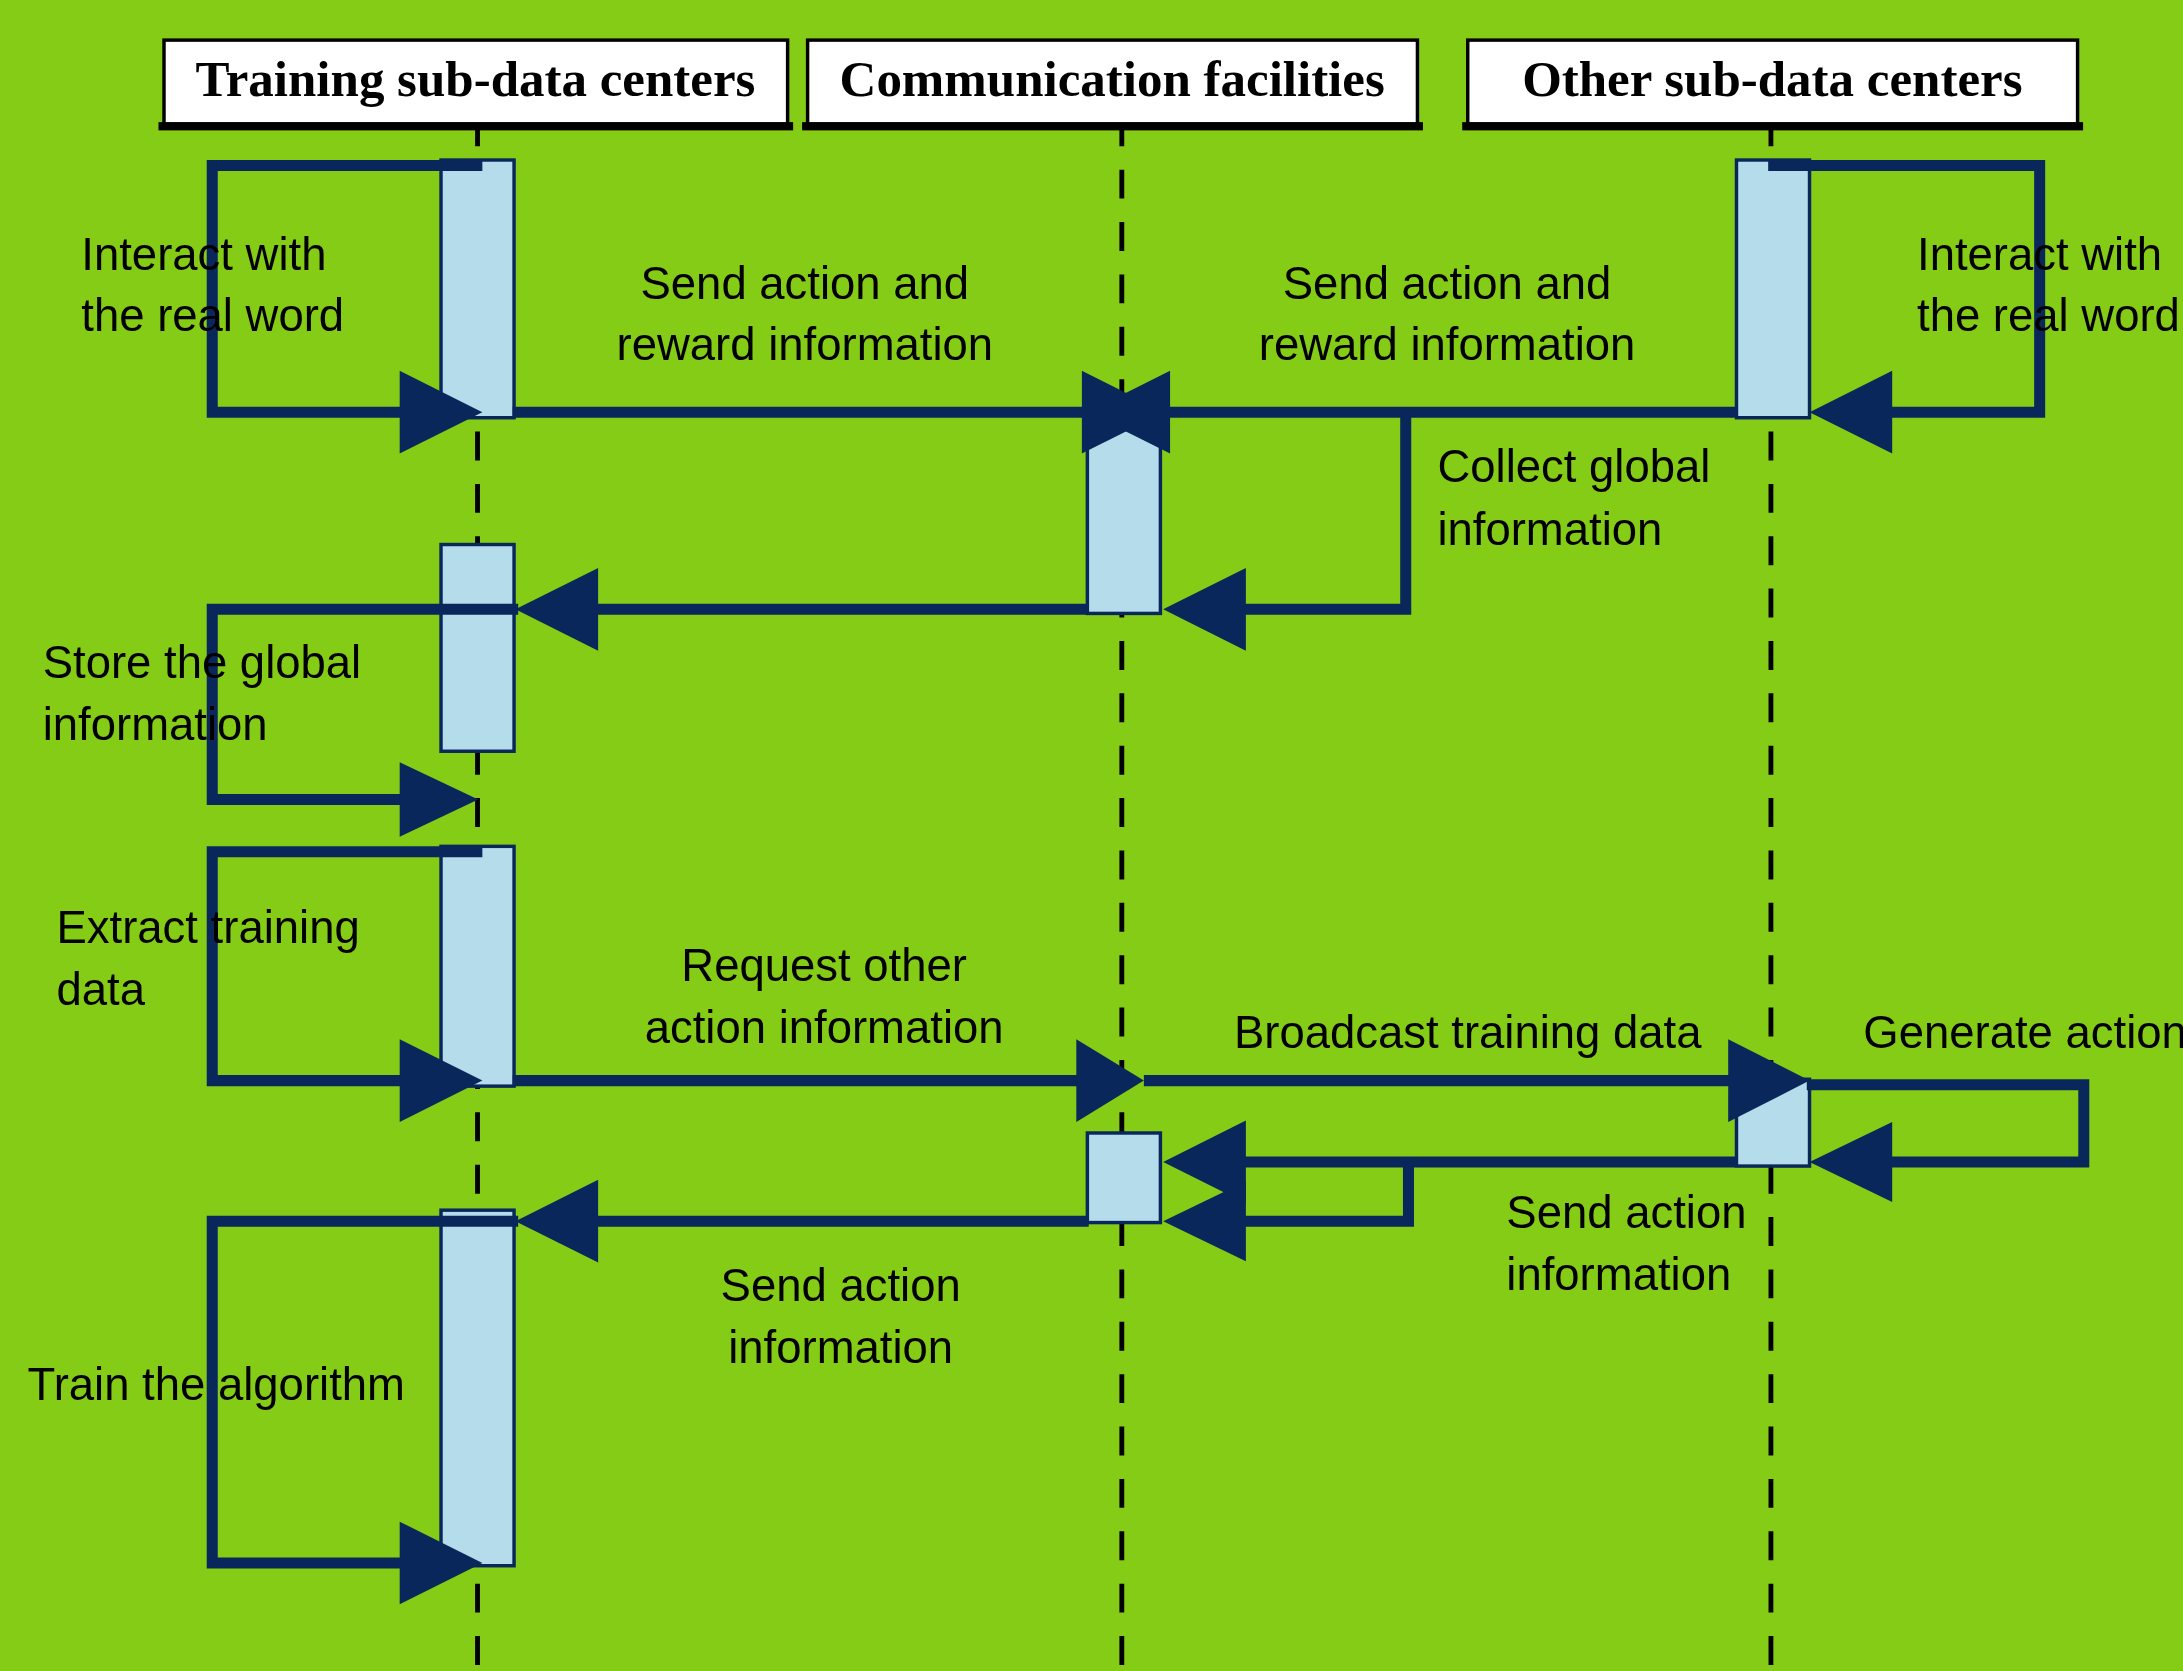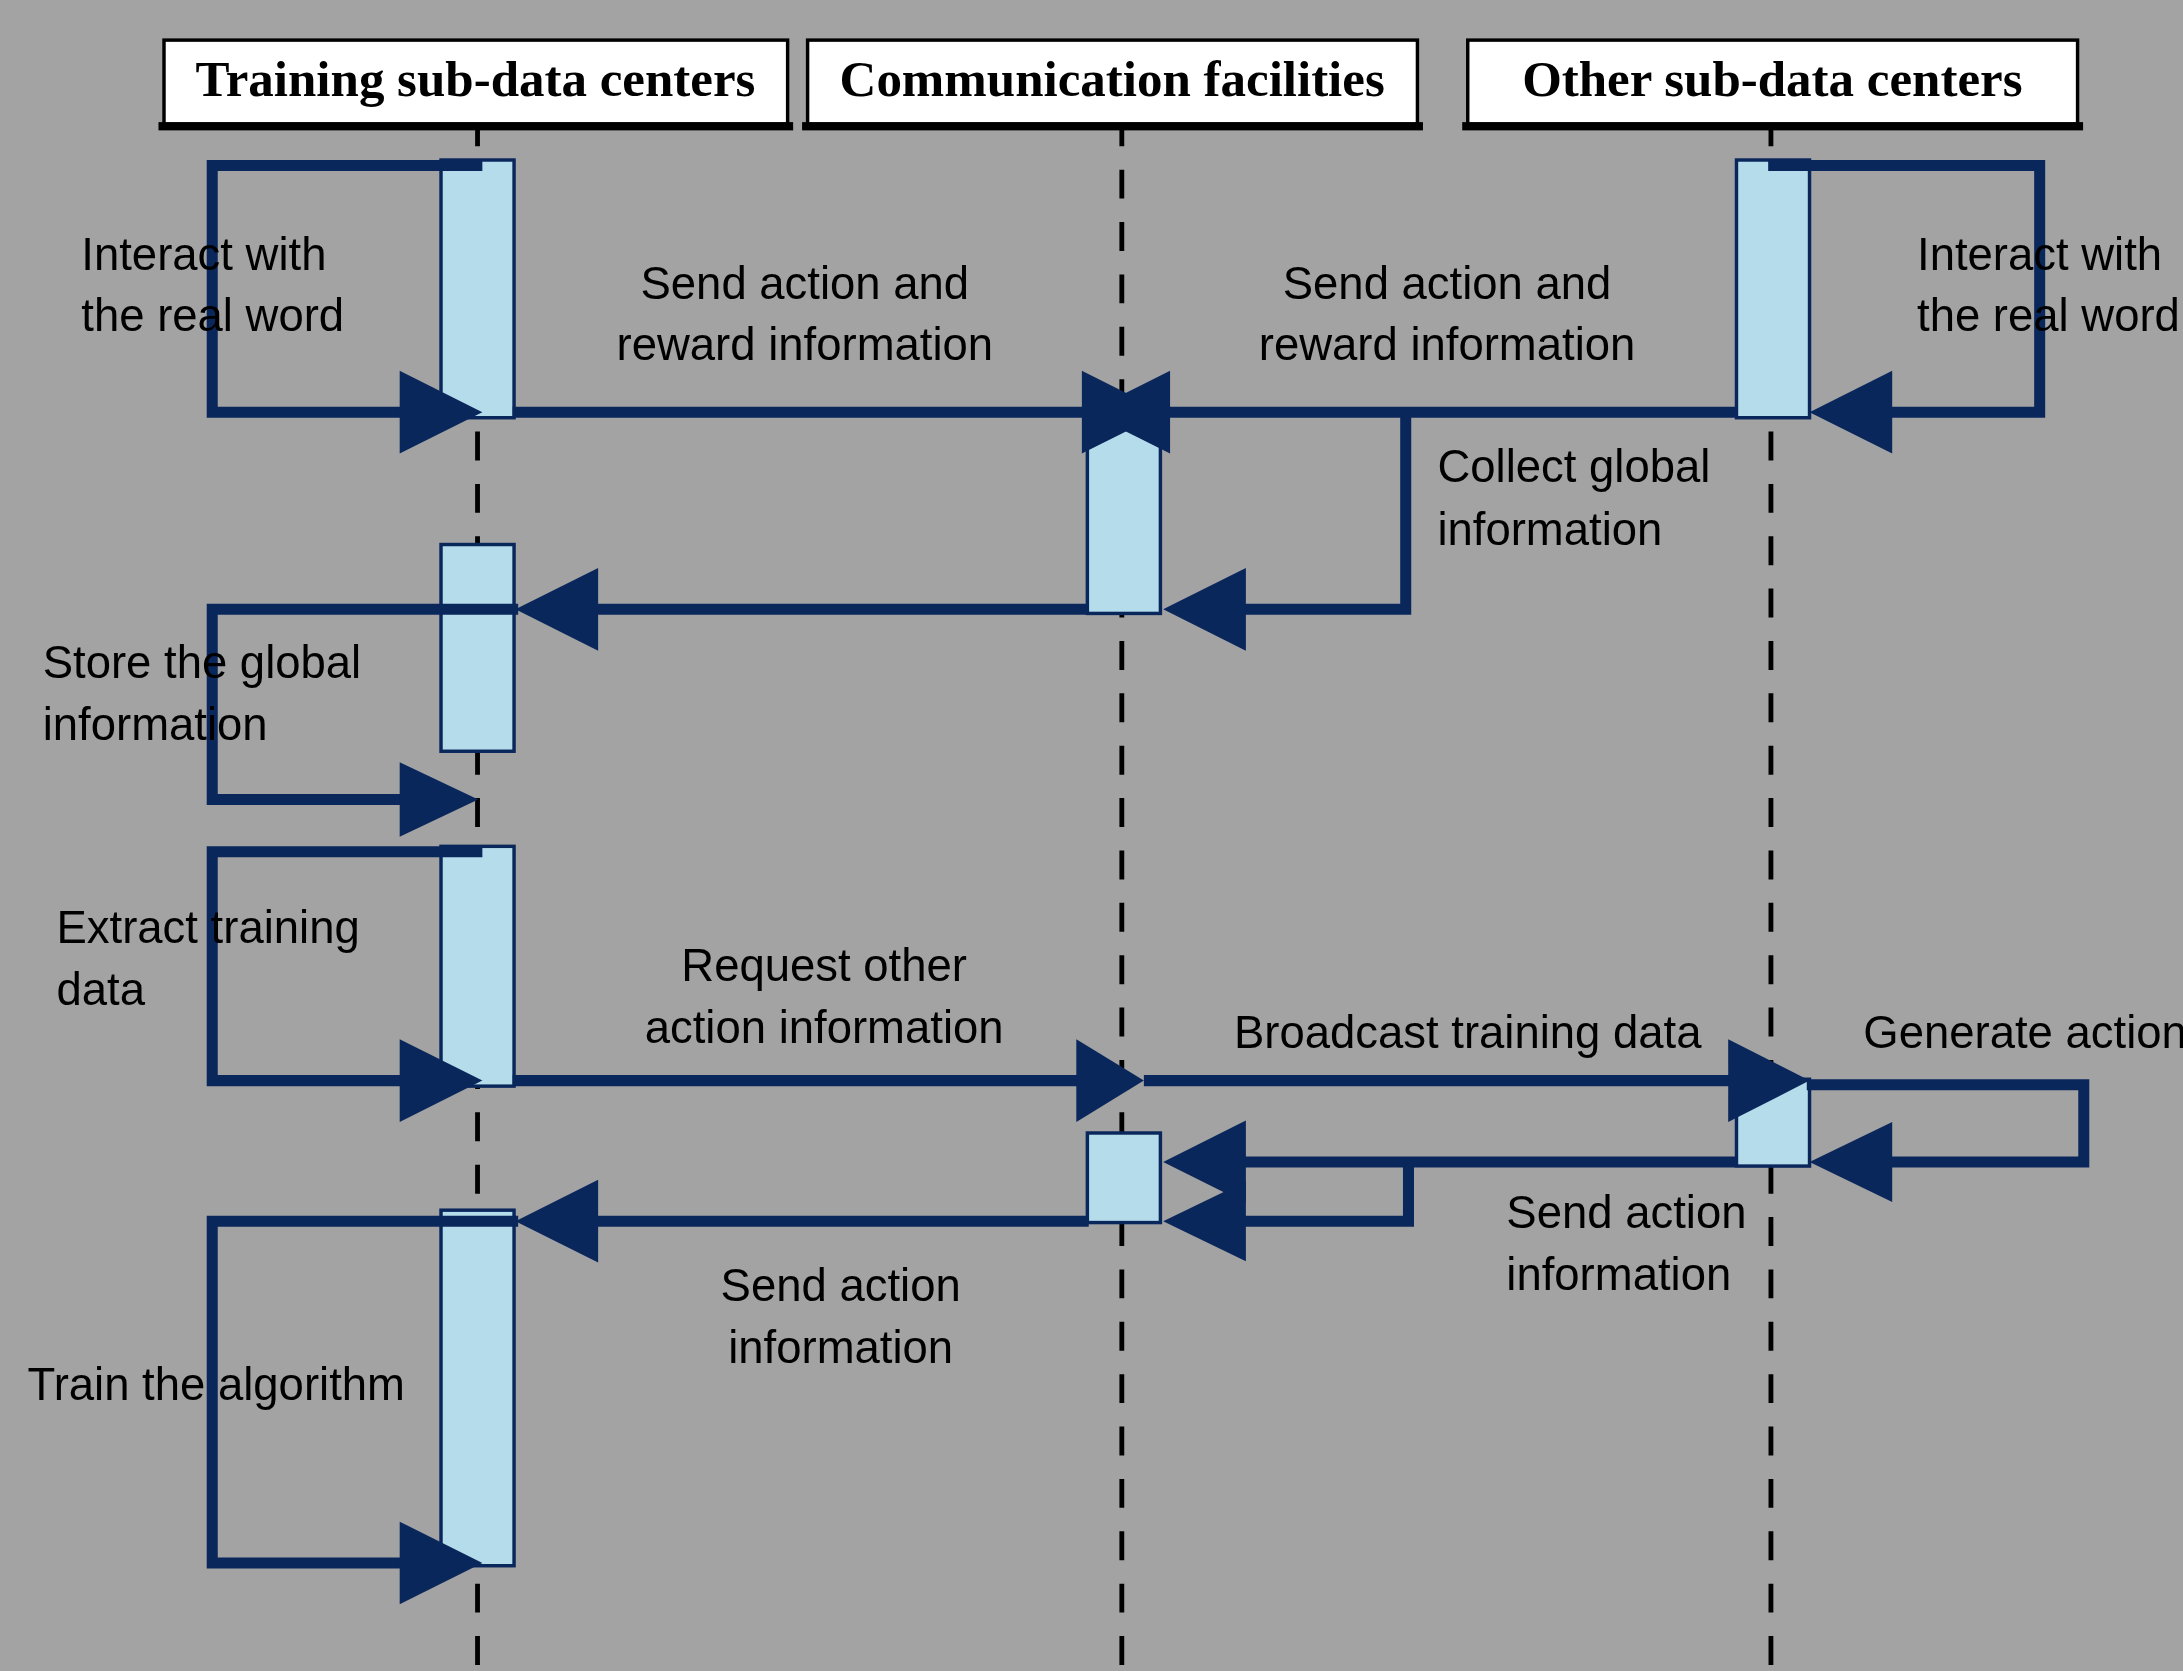--- a/index.html
+++ b/index.html
@@ -1,17 +1,17 @@
 <!DOCTYPE html>
 <html style="font-size:11px"><head>
 <meta charset="utf-8">
 <style>
   html,body{margin:0;padding:0;background:#ffffff;}
   body{width:2183px;height:1672px;font-family:"Liberation Sans",sans-serif;}
-  #stage{position:relative;width:2183px;height:1672px;overflow:hidden;background:#a3a3a3;}
+  #stage{position:relative;width:2183px;height:1672px;overflow:hidden;background:#84cc16;}
   svg#diagram{position:absolute;left:0;top:0;width:2183px;height:1672px;display:block;}
   .hdr-box{fill:#ffffff;stroke:#000000;stroke-width:5;}
   .hdr-base{fill:#000000;}
   .hdr-text{font-family:"Liberation Serif",serif;font-weight:700;font-size:74px;fill:#000000;text-anchor:middle;dominant-baseline:middle;}
   .lifeline{stroke:#000000;stroke-width:7;stroke-dasharray:42 34;fill:none;}
   .act{fill:#B5DCEA;stroke:#0A275C;stroke-width:5;}
   .msg{stroke:#0A275C;stroke-width:16;fill:none;stroke-linecap:butt;}
   .ahead{fill:#0A275C;}
   .lbl{font-family:"Liberation Sans",sans-serif;font-size:66px;fill:#000000;}
   .lbl.mid{text-anchor:middle;}

